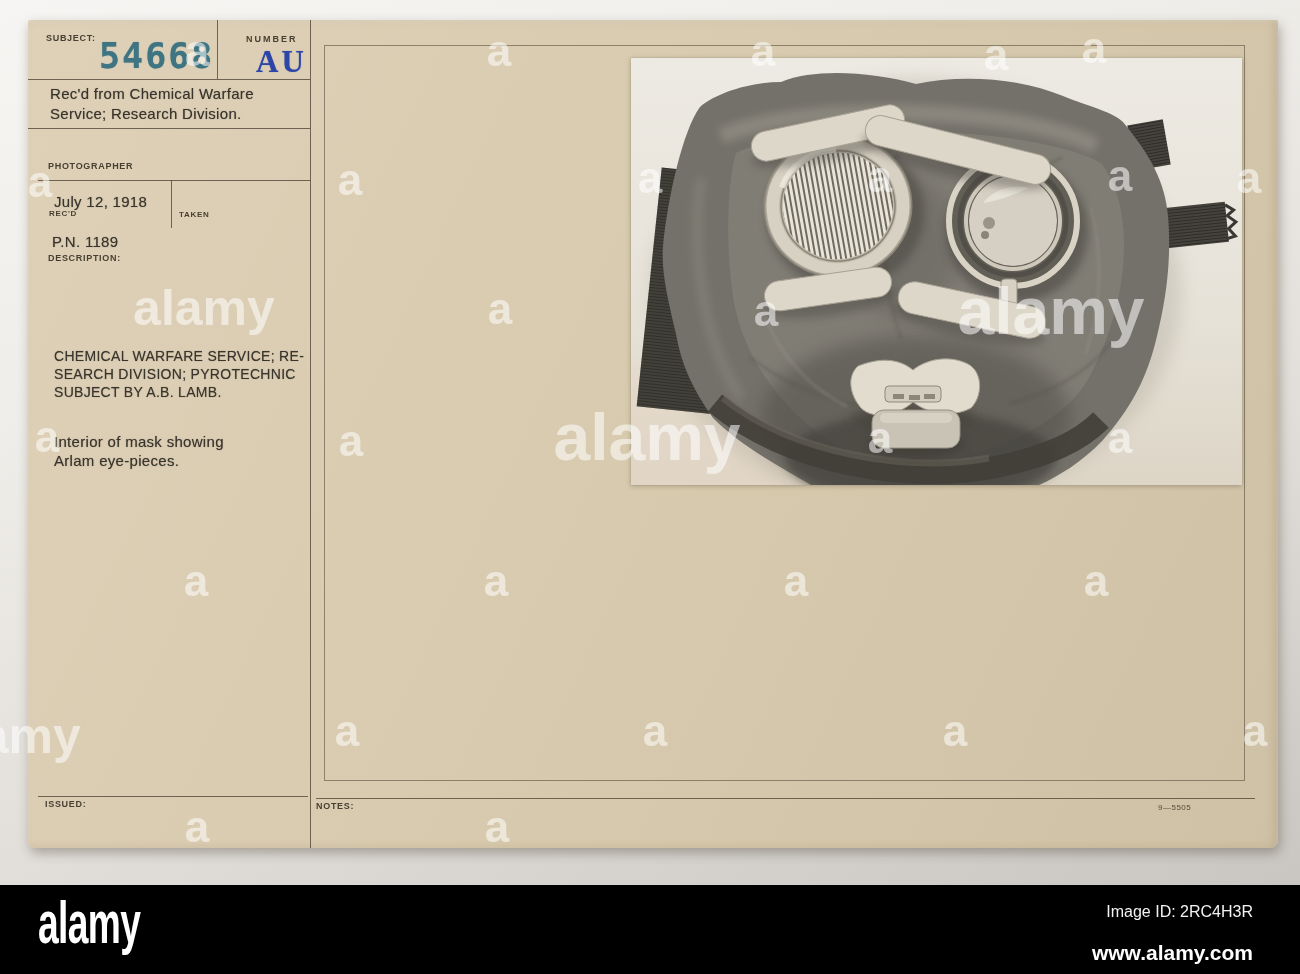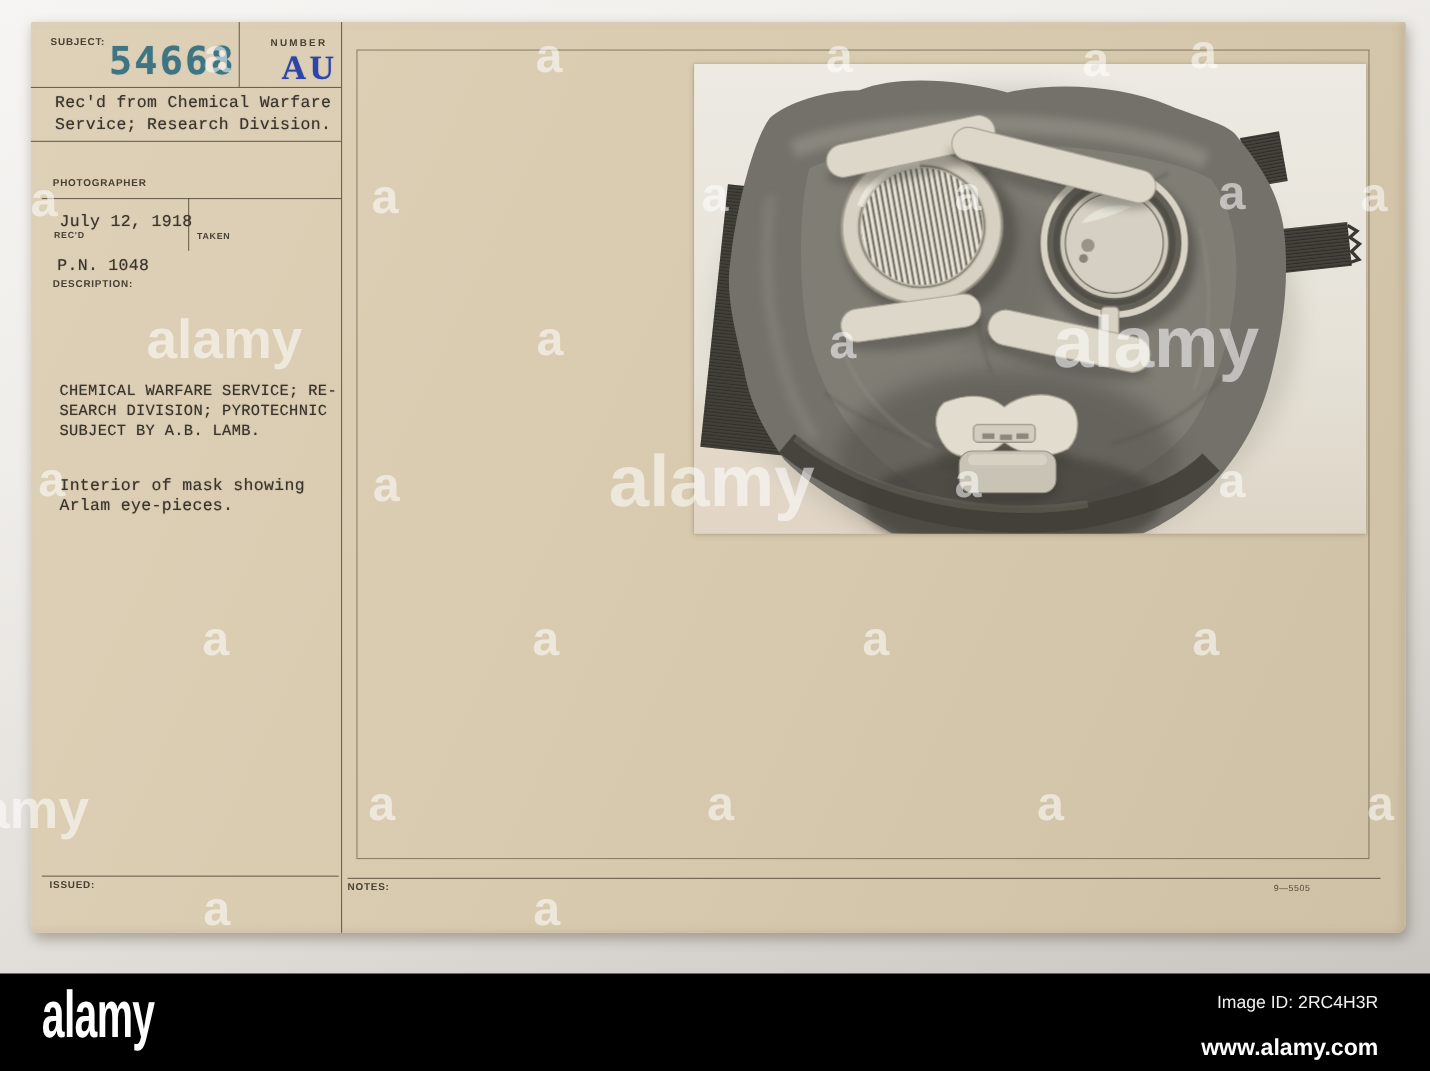--- a/index.html
+++ b/index.html
@@ -10,21 +10,21 @@
     background:linear-gradient(115deg,#ded1b8 0%,#d8caae 50%,#cfc1a5 100%);
     border-radius:2px 2px 8px 6px;
     box-shadow:2px 5px 12px rgba(70,62,48,.38), inset -4px 0 8px rgba(120,100,70,.18), inset 0 2px 4px rgba(255,255,255,.25);
     z-index:1;}
   .rule{position:absolute;background:rgba(78,68,52,.78);z-index:2;}
   .inner-rect{position:absolute;left:324px;top:45px;width:919px;height:734px;
     border:1px solid rgba(78,68,52,.55);z-index:2;}
   .lbl{position:absolute;font-size:9px;font-weight:bold;color:#473f31;letter-spacing:.7px;z-index:3;
     font-family:"Liberation Sans",sans-serif;}
   .lbl.small{font-size:8px;}
-  .typed{position:absolute;font-family:Liberation Mono, monospace;
+  .typed{position:absolute;font-family:Liberation Sans, sans-serif;
     font-size:15px;color:#3a352c;letter-spacing:.3px;line-height:19px;z-index:3;
     text-shadow:0 0 1px rgba(58,53,44,.55);white-space:pre;}
   .typed.desc{font-size:14px;line-height:18px;text-align:right;}
   .subject-num{position:absolute;left:99px;top:36px;font-family:"DejaVu Sans Mono","Liberation Mono",monospace;
     font-size:35px;font-weight:bold;color:#3f7583;letter-spacing:2px;z-index:3;
     text-shadow:0 0 1px rgba(63,117,131,.6);}
   .number-au{position:absolute;left:256px;top:44px;font-family:"Liberation Serif",serif;
     font-size:31px;font-weight:bold;color:#2c45a6;letter-spacing:3px;z-index:3;
     text-shadow:0 0 1px rgba(44,69,166,.65);}
   .form-no{position:absolute;left:1158px;top:803px;font-size:8px;color:#554c3d;z-index:3;letter-spacing:.5px;}
@@ -62,21 +62,21 @@
   <div class="lbl" style="left:246px;top:34px;letter-spacing:2px">NUMBER</div>
   <div class="number-au">AU</div>
 
   <div class="typed" style="left:50px;top:84px">Rec'd from Chemical Warfare</div>
   <div class="typed" style="left:50px;top:104px">Service; Research Division.</div>
 
   <div class="lbl" style="left:48px;top:161px">PHOTOGRAPHER</div>
   <div class="typed" style="left:54px;top:192px">July 12, 1918</div>
   <div class="lbl small" style="left:49px;top:209px">REC'D</div>
   <div class="lbl small" style="left:179px;top:210px">TAKEN</div>
-  <div class="typed" style="left:52px;top:232px">P.N. 1048</div>
+  <div class="typed" style="left:52px;top:232px">P.N. 1189</div>
   <div class="lbl" style="left:48px;top:253px">DESCRIPTION:</div>
 
   <div class="typed desc" style="left:54px;top:347px">CHEMICAL WARFARE SERVICE; RE-</div>
   <div class="typed desc" style="left:54px;top:365px">SEARCH DIVISION; PYROTECHNIC</div>
   <div class="typed desc" style="left:54px;top:383px">SUBJECT BY A.B. LAMB.</div>
 
   <div class="typed" style="left:54px;top:432px">Interior of mask showing</div>
   <div class="typed" style="left:54px;top:451px">Arlam eye-pieces.</div>
 
   <div class="lbl" style="left:45px;top:799px">ISSUED:</div>

